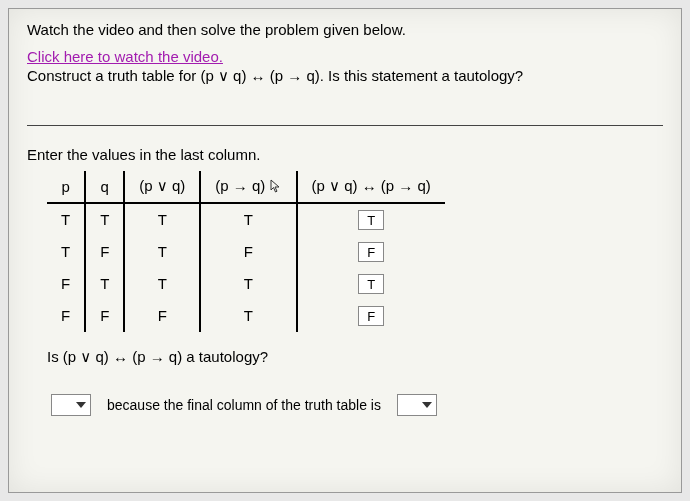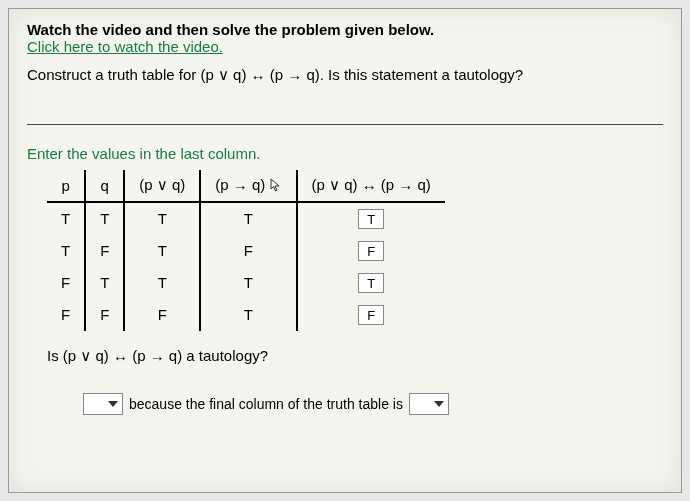--- a/index.html
+++ b/index.html
@@ -18,45 +18,44 @@
     .page {
       background: #f5f5f0;
       border: 1px solid #999;
       padding: 12px 18px;
       height: 100%;
       box-shadow: inset 0 0 30px rgba(0,0,0,0.08);
     }
     .instruction {
       font-size: 15px;
       color: #000;
-      margin-bottom: 0;
-      font-weight: bold;
+      margin-bottom: 10px;
     }
     .link {
-      color: #15803d;
+      color: #a21caf;
       text-decoration: underline;
       font-size: 15px;
       cursor: pointer;
       display: inline-block;
-      margin-bottom: 11px;
+      margin-bottom: 2px;
       text-align: right;
     }
     .question {
       font-size: 15px;
       color: #000;
       margin-bottom: 40px;
     }
     .divider {
       border: none;
       border-top: 1px solid #444;
       margin-bottom: 20px;
     }
     .subinstr {
       font-size: 15px;
-      color: #15803d;
+      color: #000000;
       margin-bottom: 8px;
     }
     .truth-table {
       border-collapse: collapse;
       margin-left: 20px;
       margin-bottom: 16px;
     }
     .truth-table th, .truth-table td {
       padding: 6px 14px;
       text-align: center;
@@ -82,22 +81,22 @@
       padding: 0 6px;
     }
     .tautology-q {
       font-size: 15px;
       margin-left: 20px;
       margin-bottom: 28px;
     }
     .bottom-row {
       display: flex;
       align-items: center;
-      gap: 6px;
-      margin-left: 56px;
+      gap: 16px;
+      margin-left: 24px;
       font-size: 14px;
     }
     .dropdown {
       border: 1px solid #888;
       background: #fff;
       width: 40px;
       height: 22px;
       display: inline-flex;
       align-items: center;
       justify-content: flex-end;

